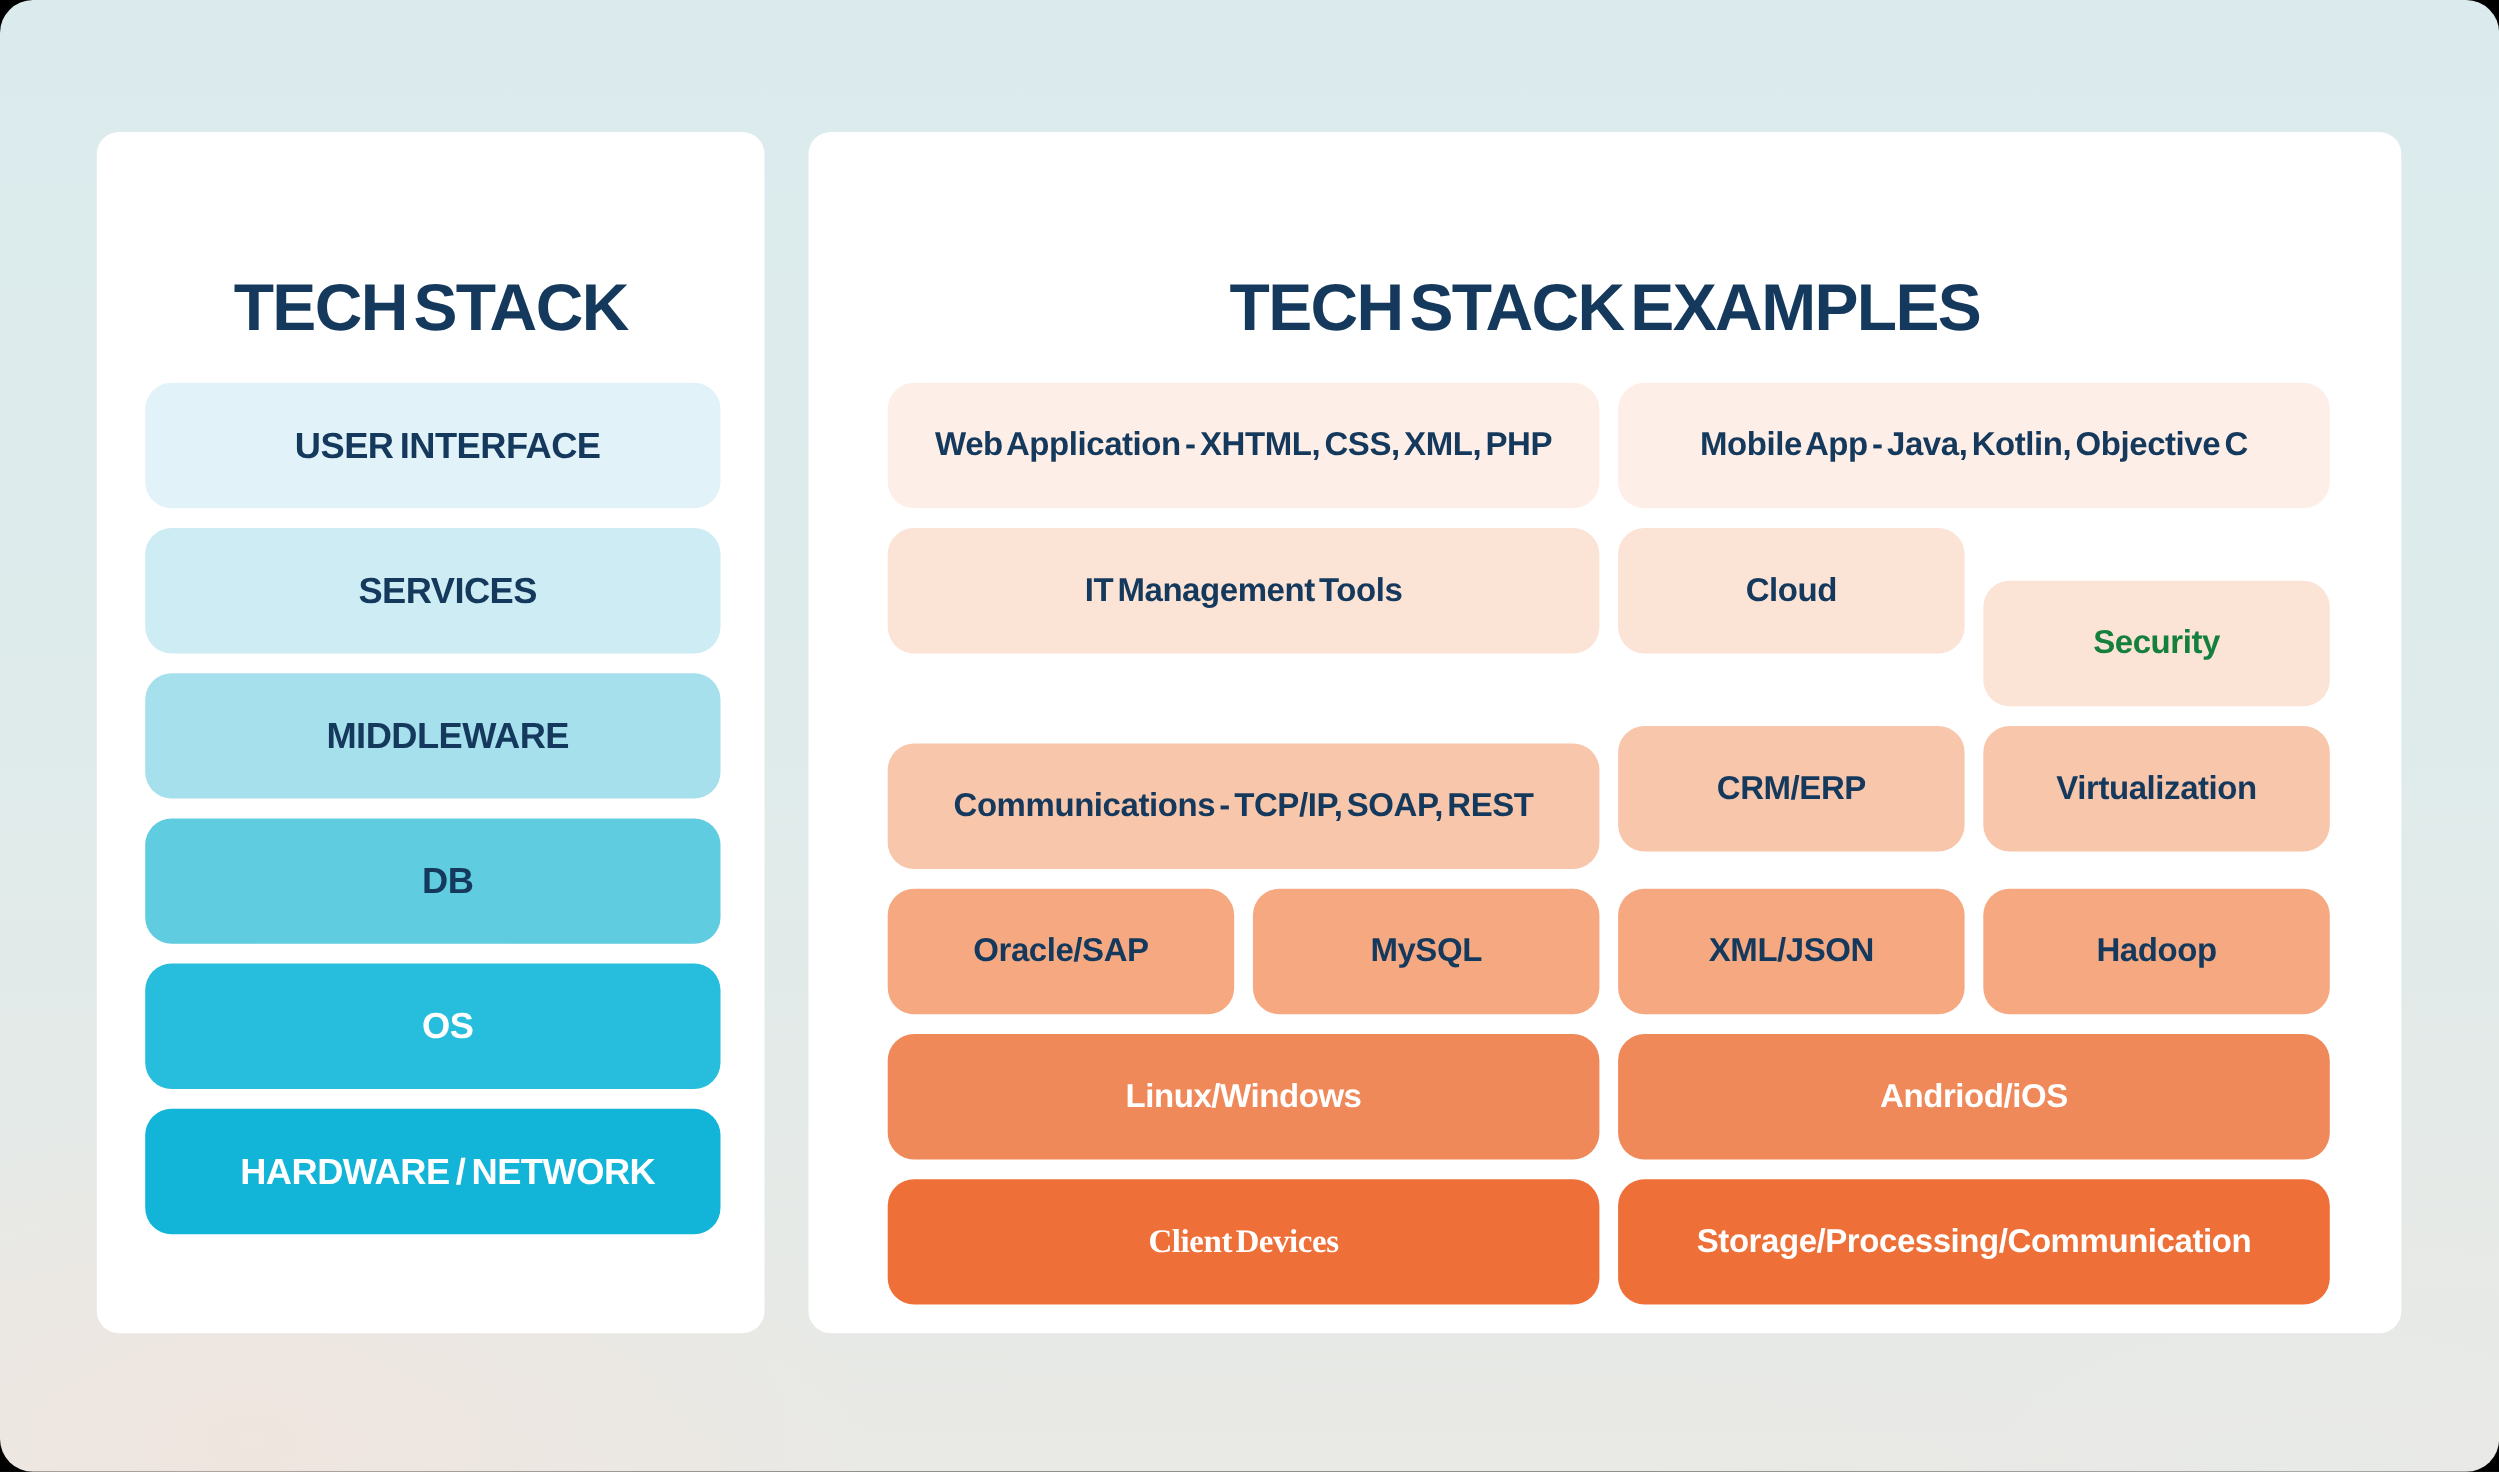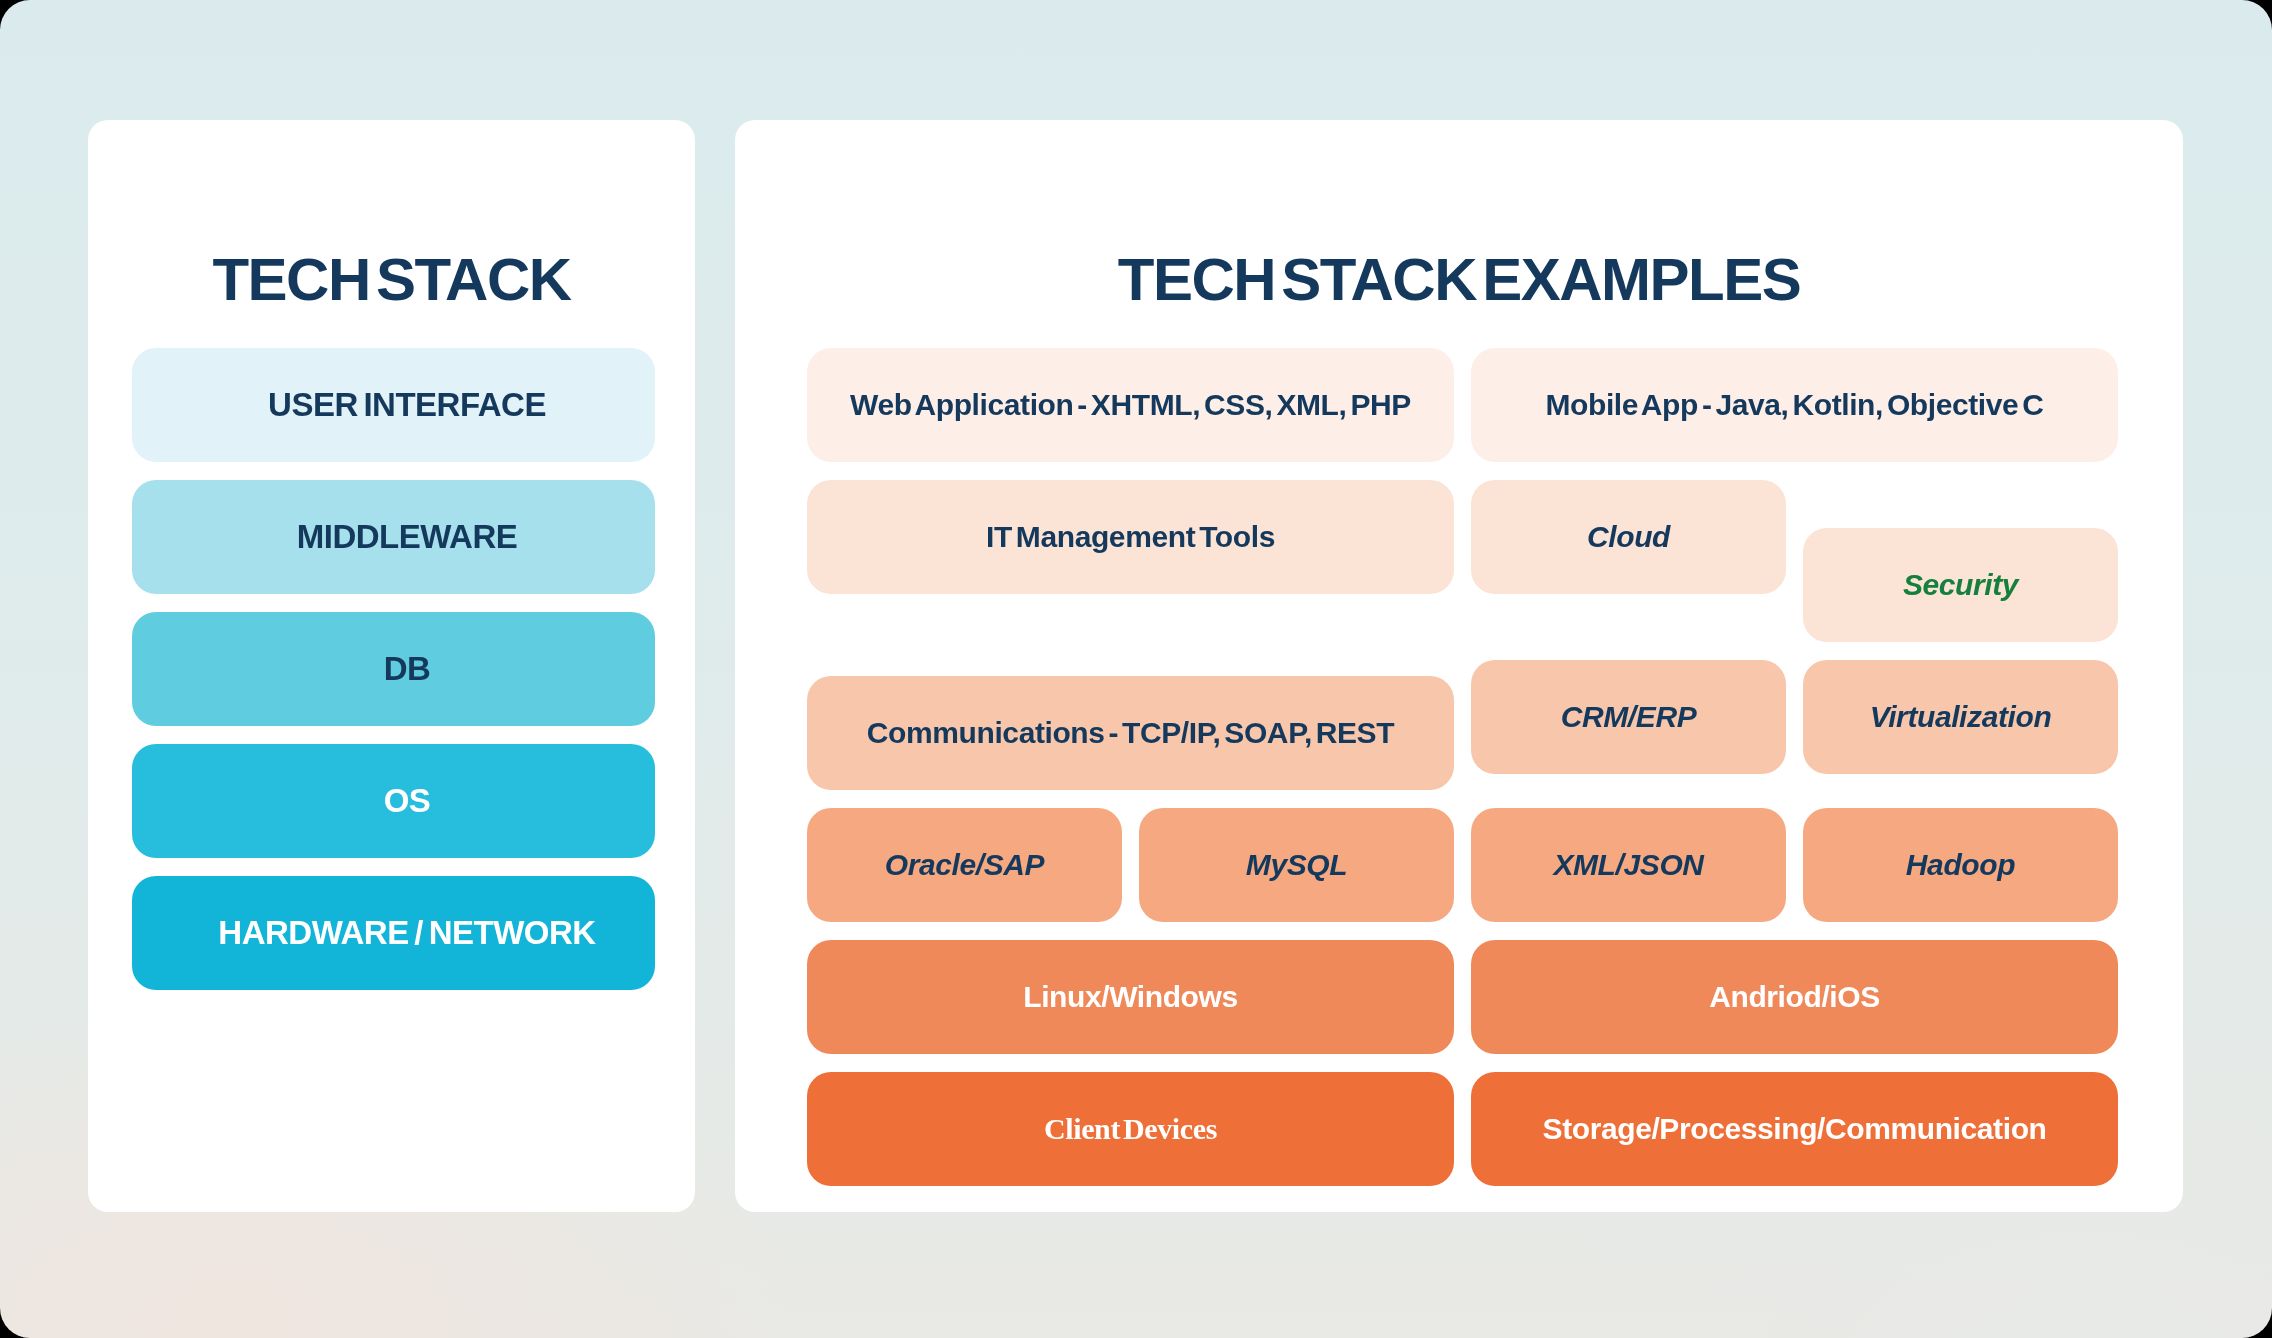--- a/index.html
+++ b/index.html
@@ -85,31 +85,32 @@
     display: flex;
     align-items: center;
     justify-content: center;
     font-size: 30px;
     font-weight: 700;
     letter-spacing: -0.4px;
     word-spacing: -4px;
     flex: none;
   }
   .cell.half    { width: calc(50% - 8.5px); }
-  .cell.quarter { width: calc(25% - 12.75px); font-style: italic; }
+  .cell.quarter { width: calc(25% - 12.75px); }
 </style>
 </head>
 <body style="background: rgb(0, 0, 0);">
 
 <div class="canvas">
 
   <section class="panel left">
     <h1>TECH STACK</h1>
     <div class="layers" id="left-layers">
         <div class="layer" style="background: rgb(225, 243, 248); color: rgb(20, 57, 92);">USER INTERFACE</div>
+        <div class="layer" style="background: rgb(205, 236, 244); color: rgb(20, 57, 92);">SERVICES</div>
         <div class="layer" style="background: rgb(166, 224, 236); color: rgb(20, 57, 92);">MIDDLEWARE</div>
         <div class="layer" style="background: rgb(95, 204, 223); color: rgb(20, 57, 92);">DB</div>
         <div class="layer" style="background: rgb(39, 190, 221); color: rgb(255, 255, 255);">OS</div>
         <div class="layer" style="background: rgb(18, 181, 215); color: rgb(255, 255, 255);">HARDWARE / NETWORK</div>
       </div>
   </section>
 
   <section class="panel right">
     <h1>TECH STACK EXAMPLES</h1>
     <div class="rows" id="right-rows">

